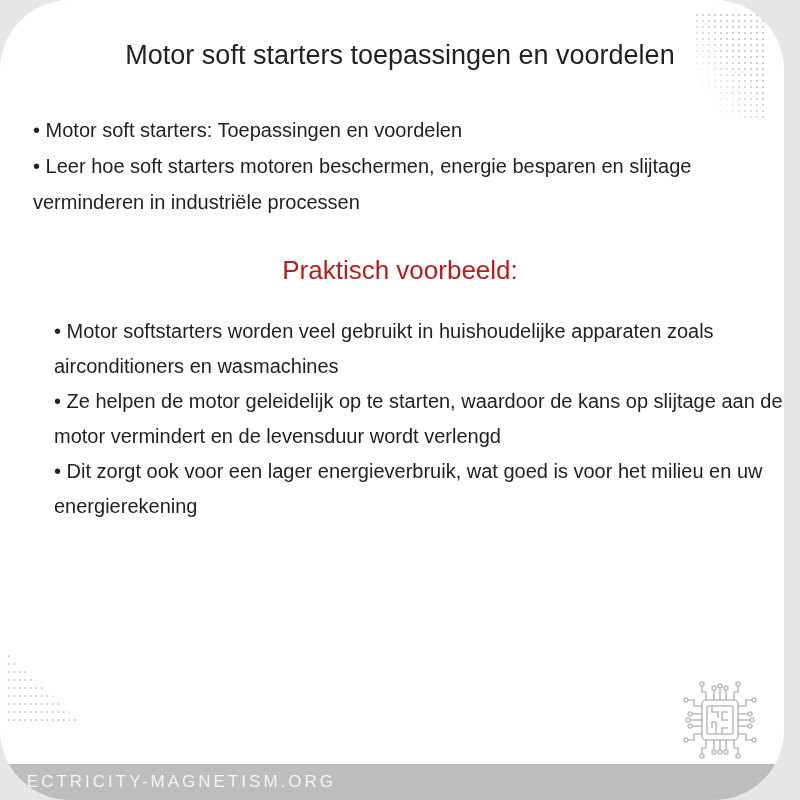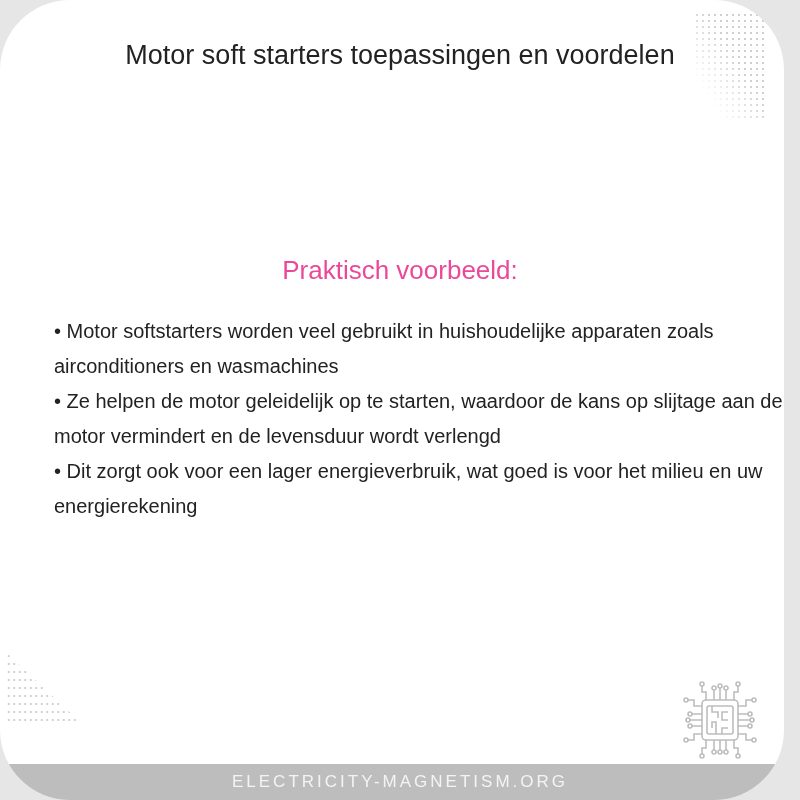--- a/index.html
+++ b/index.html
@@ -5,38 +5,42 @@
   html, body { margin: 0; padding: 0; }
   body { width: 800px; height: 800px; background: #e6e6e6; position: relative; overflow: hidden; font-family: "Liberation Sans", "DejaVu Sans", sans-serif; }
   .card { position: absolute; left: 0; top: 0; width: 784px; height: 800px; background: #ffffff; border-radius: 70px; overflow: hidden; }
   .dots-tr { position: absolute; right: 20px; top: 12px; width: 70px; height: 110px;
     background-image: radial-gradient(circle, #cfcfcf 1px, transparent 1.3px); background-size: 6px 6px;
     -webkit-mask-image: linear-gradient(to bottom left, #000 40%, transparent 80%); mask-image: linear-gradient(to bottom left, #000 40%, transparent 80%); }
   .dots-bl { position: absolute; left: 6px; top: 652px; width: 76px; height: 72px;
     background-image: radial-gradient(circle, #cfcfcf 1px, transparent 1.3px); background-size: 5.5px 8px;
     clip-path: polygon(0 0, 0 100%, 100% 100%); }
   .title { position: absolute; top: 40px; left: 0; width: 800px; text-align: center; font-size: 27px; color: #222; }
-  .subtitle { position: absolute; top: 255px; left: 0; width: 800px; text-align: center; font-size: 26px; color: #ec4899; }
+  .subtitle { position: absolute; top: 255px; left: 0; width: 800px; text-align: center; font-size: 26px; color: #b91c1c; }
   .block { position: absolute; left: 33px; width: 750px; font-size: 20px; color: #222; line-height: 36px; }
   .block1 { top: 112px; }
   .block2 { top: 314px; line-height: 35px; margin-left: 21px; }
   .item { margin: 0; }
-  .footer { position: absolute; left: 0; bottom: 0; width: 800px; height: 36px; background: #bdbdbd; text-align: center; }
+  .footer { position: absolute; left: 0; bottom: 0; width: 800px; height: 36px; background: #bdbdbd; text-align: left; }
   .footer span { display: inline-block; line-height: 36px; font-size: 17px; letter-spacing: 3px; color: #f4f4f4; }
   .chip { position: absolute; left: 676px; top: 676px; width: 90px; height: 90px; }
 </style>
 </head>
 <body>
 
 <div class="card">
   <div class="dots-tr"></div>
   <div class="dots-bl"></div>
 
   <div class="title">Motor soft starters toepassingen en voordelen</div>
 
+  <div class="block block1">
+    <p class="item">• Motor soft starters: Toepassingen en voordelen</p>
+    <p class="item">• Leer hoe soft starters motoren beschermen, energie besparen en slijtage verminderen in industriële processen</p>
+  </div>
 
   <div class="subtitle">Praktisch voorbeeld:</div>
 
   <div class="block block2">
     <p class="item">• Motor softstarters worden veel gebruikt in huishoudelijke apparaten zoals airconditioners en wasmachines</p>
     <p class="item">• Ze helpen de motor geleidelijk op te starten, waardoor de kans op slijtage aan de motor vermindert en de levensduur wordt verlengd</p>
     <p class="item">• Dit zorgt ook voor een lager energieverbruik, wat goed is voor het milieu en uw energierekening</p>
   </div>
 
   <svg class="chip" viewBox="0 0 90 90" fill="none" stroke="#bdbdbd" stroke-width="1.6">

